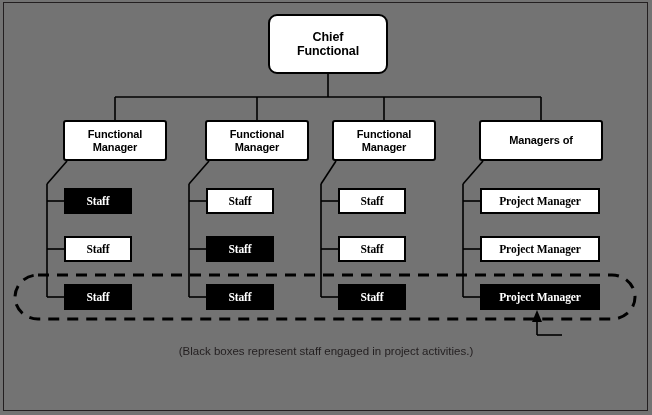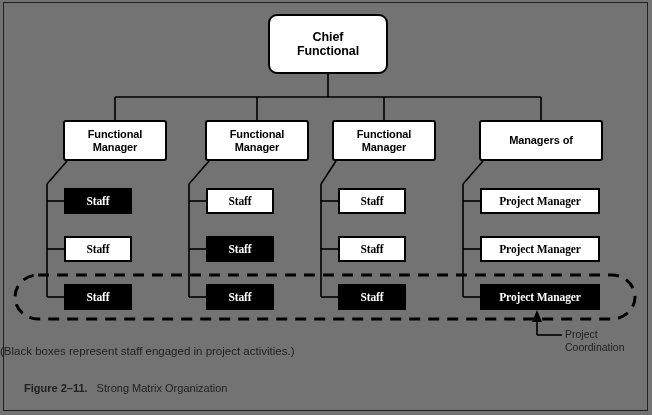--- a/index.html
+++ b/index.html
@@ -69,21 +69,21 @@
   .node.leaf.black {
     background: #000000;
     color: #ffffff;
     border-color: #000000;
   }
   .caption-note {
     position: absolute;
     left: 0;
     top: 345px;
     width: 652px;
-    text-align: left;
+    text-align: center;
     font-size: 11.5px;
     color: #231f20;
   }
   .annot-label {
     position: absolute;
     left: 565px;
     top: 328px;
     width: 84px;
     font-size: 10.5px;
     line-height: 1.22;
@@ -223,22 +223,15 @@
   </div>
   <div class="node leaf" style="left:480px; top:236px; width:120px; height:26px;">
     <span>Project Manager</span>
   </div>
   <div class="node leaf black" style="left:480px; top:284px; width:120px; height:26px;">
     <span>Project Manager</span>
   </div>
 
   <div class="caption-note">(Black boxes represent staff engaged in project activities.)</div>
 
-  <div class="annot-label">
-    <span>Project</span><br>
-    <span>Coordination</span>
-  </div>
-
-  <div class="fig-caption">
-    <span class="fig-num">Figure 2–11.</span><span class="fig-title">Strong Matrix Organization</span>
-  </div>
+
 
 </div>
 
 </body></html>

